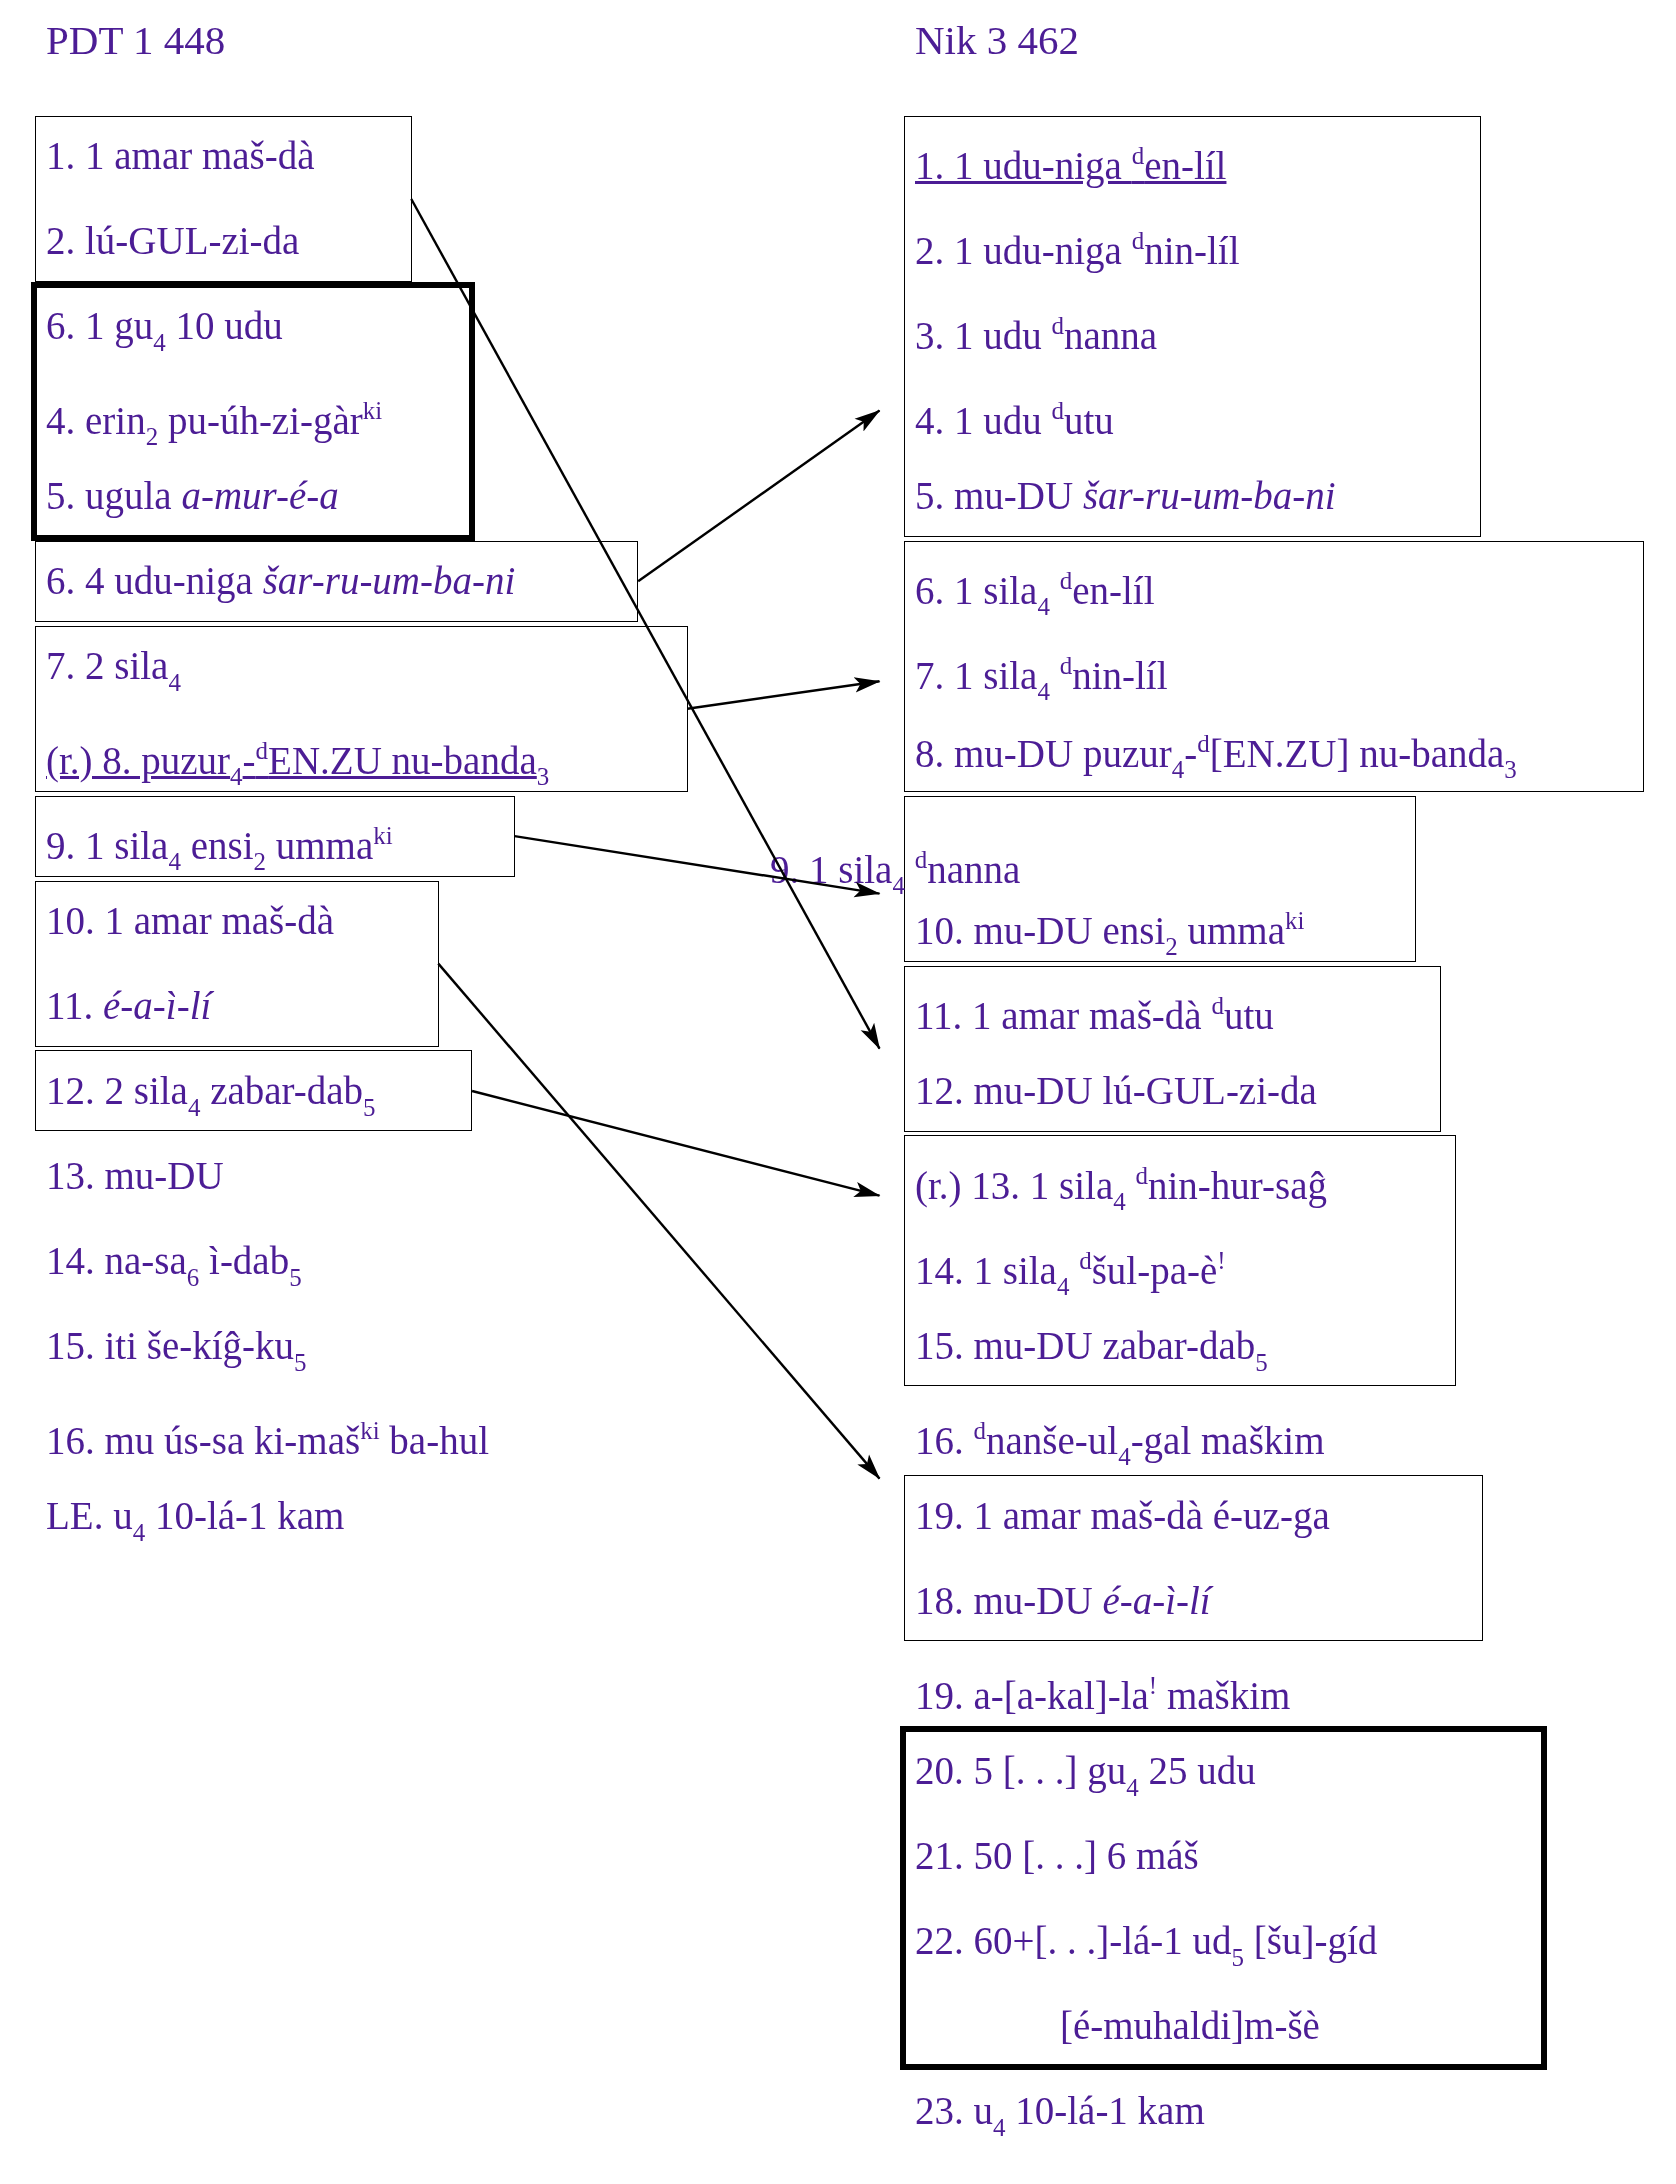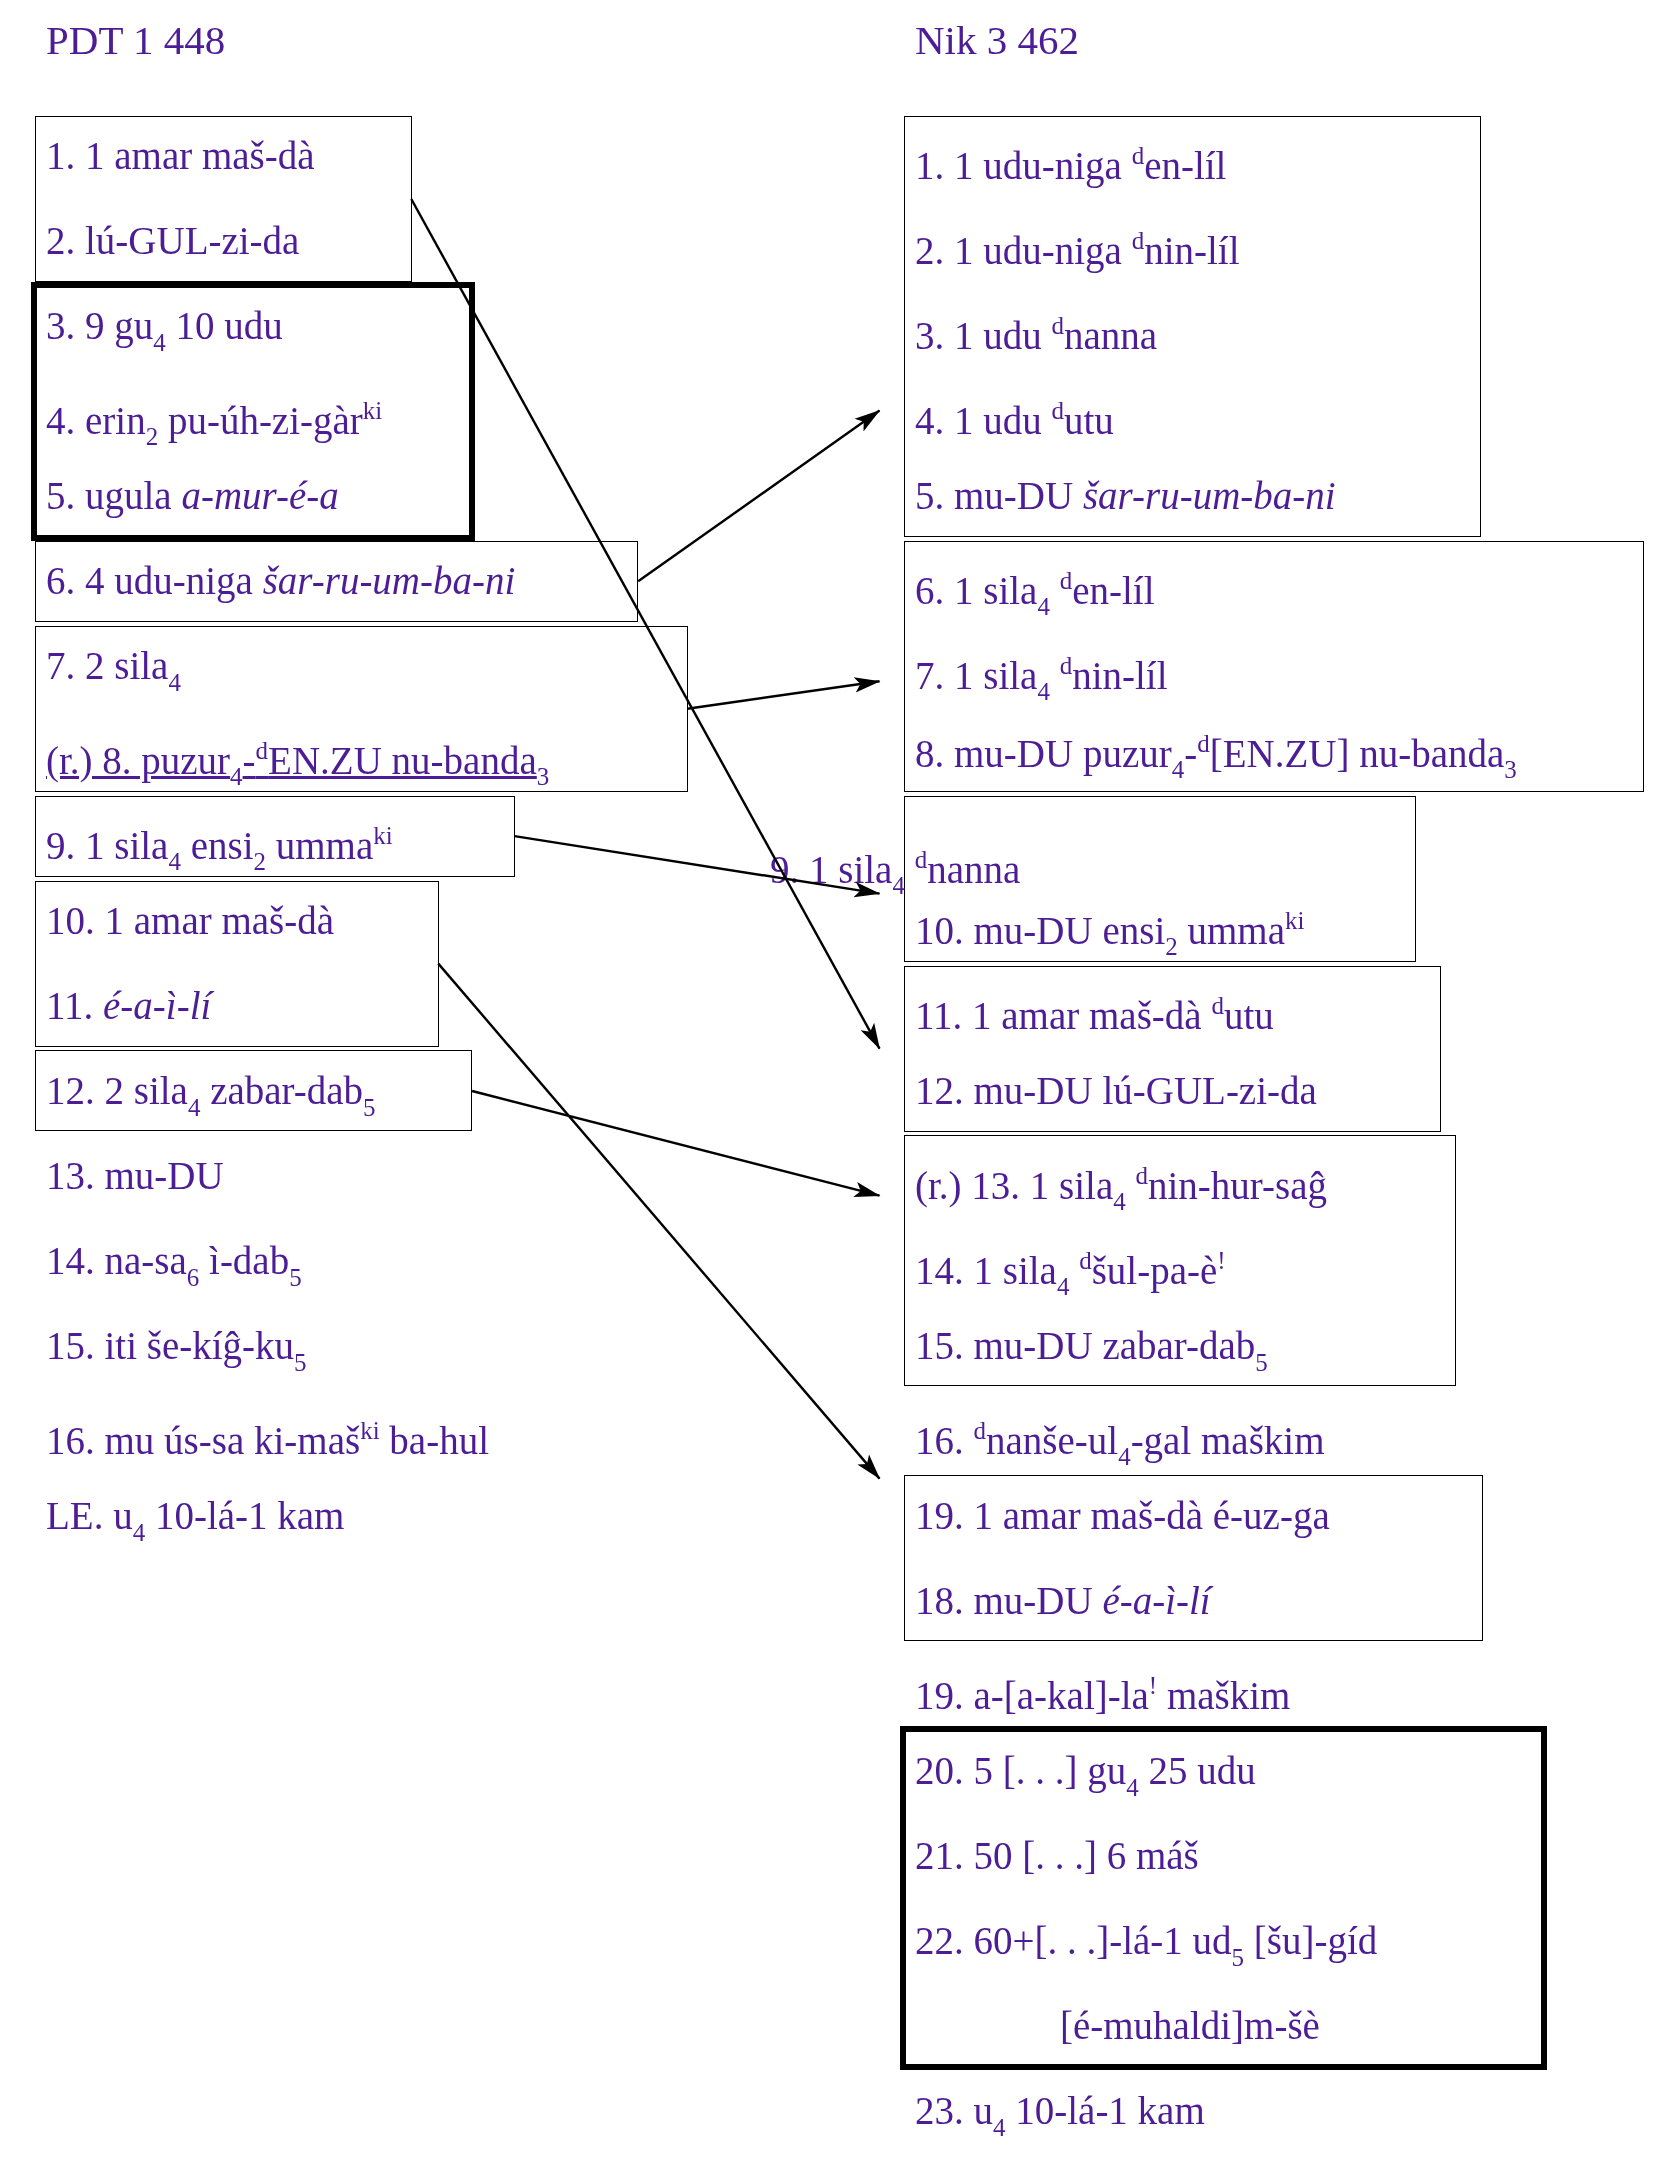--- a/index.html
+++ b/index.html
@@ -36,36 +36,36 @@
       <div class="gbox" style="left: 904px; top: 541px; width: 740px; height: 251px;"></div>
       <div class="gbox" style="left: 904px; top: 796px; width: 512px; height: 166px;"></div>
       <div class="gbox" style="left: 904px; top: 966px; width: 537px; height: 166px;"></div>
       <div class="gbox" style="left: 904px; top: 1135px; width: 552px; height: 251px;"></div>
       <div class="gbox" style="left: 904px; top: 1475px; width: 579px; height: 166px;"></div>
       <div class="gbox thick" style="left: 900px; top: 1726px; width: 647px; height: 344px;"></div>
     </div>
   <div id="lines">
       <div class="tline" style="left: 46px; top: 127px;"><span>1. 1 amar maš-dà</span></div>
       <div class="tline" style="left: 46px; top: 212px;"><span>2. lú-GUL-zi-da</span></div>
-      <div class="tline" style="left: 46px; top: 297px;"><span>3. 9 gu</span><span class="sub">4</span><span> 10 udu</span></div>
+      <div class="tline" style="left: 46px; top: 297px;"><span>6. 1 gu</span><span class="sub">4</span><span> 10 udu</span></div>
       <div class="tline" style="left: 46px; top: 382px;"><span>4. erin</span><span class="sub">2</span><span> pu-úh-zi-gàr</span><span class="sup">ki</span></div>
       <div class="tline" style="left: 46px; top: 467px;"><span>5. ugula </span><span class="it">a-mur-é-a</span></div>
       <div class="tline" style="left: 46px; top: 552px;"><span>6. 4 udu-niga </span><span class="it">šar-ru-um-ba-ni</span></div>
       <div class="tline" style="left: 46px; top: 637px;"><span>7. 2 sila</span><span class="sub">4</span></div>
       <div class="tline" style="left: 46px; top: 722px; text-decoration: underline;"><span>(r.) 8. puzur</span><span class="sub">4</span><span>-</span><span class="sup">d</span><span>EN.ZU nu-banda</span><span class="sub">3</span></div>
       <div class="tline" style="left: 46px; top: 807px;"><span>9. 1 sila</span><span class="sub">4</span><span> ensi</span><span class="sub">2</span><span> umma</span><span class="sup">ki</span></div>
       <div class="tline" style="left: 46px; top: 892px;"><span>10. 1 amar maš-dà</span></div>
       <div class="tline" style="left: 46px; top: 977px;"><span>11. </span><span class="it">é-a-ì-lí</span></div>
       <div class="tline" style="left: 46px; top: 1062px;"><span>12. 2 sila</span><span class="sub">4</span><span> zabar-dab</span><span class="sub">5</span></div>
       <div class="tline" style="left: 46px; top: 1147px;"><span>13. mu-DU</span></div>
       <div class="tline" style="left: 46px; top: 1232px;"><span>14. na-sa</span><span class="sub">6</span><span> ì-dab</span><span class="sub">5</span></div>
       <div class="tline" style="left: 46px; top: 1317px;"><span>15. iti še-kíĝ-ku</span><span class="sub">5</span></div>
       <div class="tline" style="left: 46px; top: 1402px;"><span>16. mu ús-sa ki-maš</span><span class="sup">ki</span><span> ba-hul</span></div>
       <div class="tline" style="left: 46px; top: 1487px;"><span>LE. u</span><span class="sub">4</span><span> 10-lá-1 kam</span></div>
-      <div class="tline" style="left: 915px; top: 127px;"><span>1. 1 udu-niga </span><span class="sup">d</span><span>en-líl</span></div>
+      <div class="tline" style="left: 915px; top: 127px; text-decoration: underline;"><span>1. 1 udu-niga </span><span class="sup">d</span><span>en-líl</span></div>
       <div class="tline" style="left: 915px; top: 212px;"><span>2. 1 udu-niga </span><span class="sup">d</span><span>nin-líl</span></div>
       <div class="tline" style="left: 915px; top: 297px;"><span>3. 1 udu </span><span class="sup">d</span><span>nanna</span></div>
       <div class="tline" style="left: 915px; top: 382px;"><span>4. 1 udu </span><span class="sup">d</span><span>utu</span></div>
       <div class="tline" style="left: 915px; top: 467px;"><span>5. mu-DU </span><span class="it">šar-ru-um-ba-ni</span></div>
       <div class="tline" style="left: 915px; top: 552px;"><span>6. 1 sila</span><span class="sub">4</span><span> </span><span class="sup">d</span><span>en-líl</span></div>
       <div class="tline" style="left: 915px; top: 637px;"><span>7. 1 sila</span><span class="sub">4</span><span> </span><span class="sup">d</span><span>nin-líl</span></div>
       <div class="tline" style="left: 915px; top: 715px;"><span>8. mu-DU puzur</span><span class="sub">4</span><span>-</span><span class="sup">d</span><span>[EN.ZU] nu-banda</span><span class="sub">3</span></div>
       <div class="tline" style="left: 770px; top: 831px;"><span>9. 1 sila</span><span class="sub">4</span><span> </span><span class="sup">d</span><span>nanna</span></div>
       <div class="tline" style="left: 915px; top: 892px;"><span>10. mu-DU ensi</span><span class="sub">2</span><span> umma</span><span class="sup">ki</span></div>
       <div class="tline" style="left: 915px; top: 977px;"><span>11. 1 amar maš-dà </span><span class="sup">d</span><span>utu</span></div>

